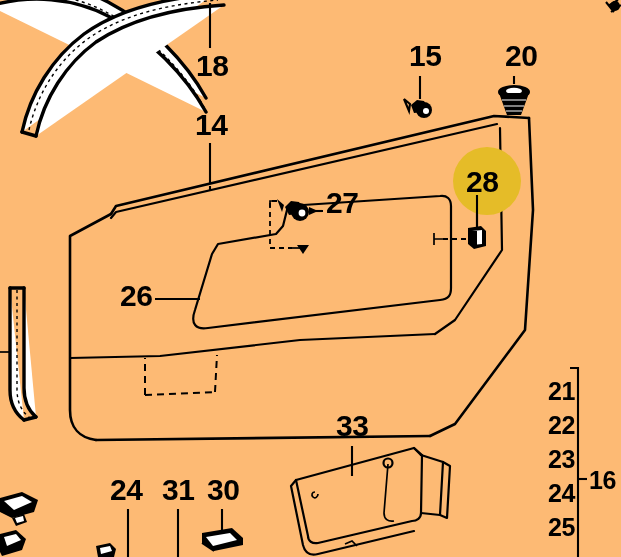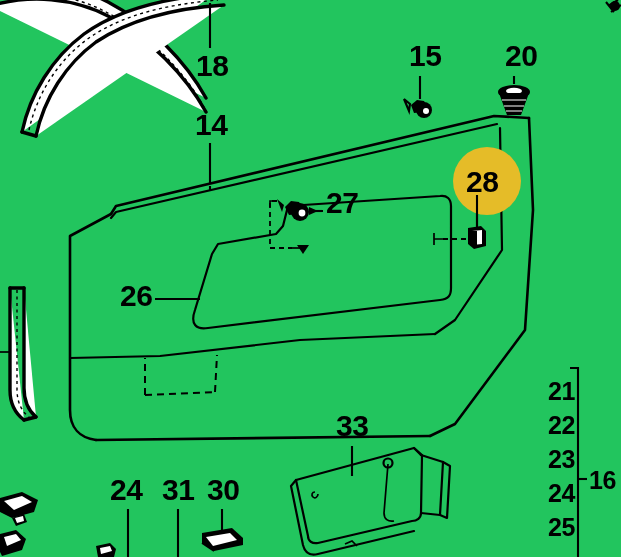--- a/index.html
+++ b/index.html
@@ -36,21 +36,21 @@
   .dash{ stroke:#000; stroke-width:2; fill:none; stroke-dasharray:7 5; }
   .dash-sm{ stroke:#000; stroke-width:1.8; fill:none; stroke-dasharray:5 4; }
   .seal-out{ stroke:#000; stroke-width:3.4; fill:#fff; stroke-linejoin:round; stroke-linecap:round;}
   .seal-in{ stroke:#000; stroke-width:1.4; fill:none; stroke-dasharray:3 3.5; }
   .fill-blk{ fill:#000; }
   .hl-circle{ }
 </style>
 </head>
 <body>
 
-<div id="stage" style="background: #22c55e;">
+<div id="stage" style="background: #fdba74;">
 
   <svg id="diagram" viewBox="0 0 621 557" xmlns="http://www.w3.org/2000/svg">
 
     <g>
       <path class="seal-out" d="M -10 6 C 30 -6 74 -2 108 16 C 150 38 186 76 206 112" transform="translate(0,-14)"></path>
       <path class="seal-out" d="M -10 20 C 30 8 74 12 108 30 C 150 52 186 90 206 126" transform="translate(0,-14)"></path>
       <path class="seal-in" d="M -8 6 C 30 -4 72 1 106 19 C 148 41 184 78 204 114" transform="translate(0,-7)"></path>
     </g>
 
     <g>

